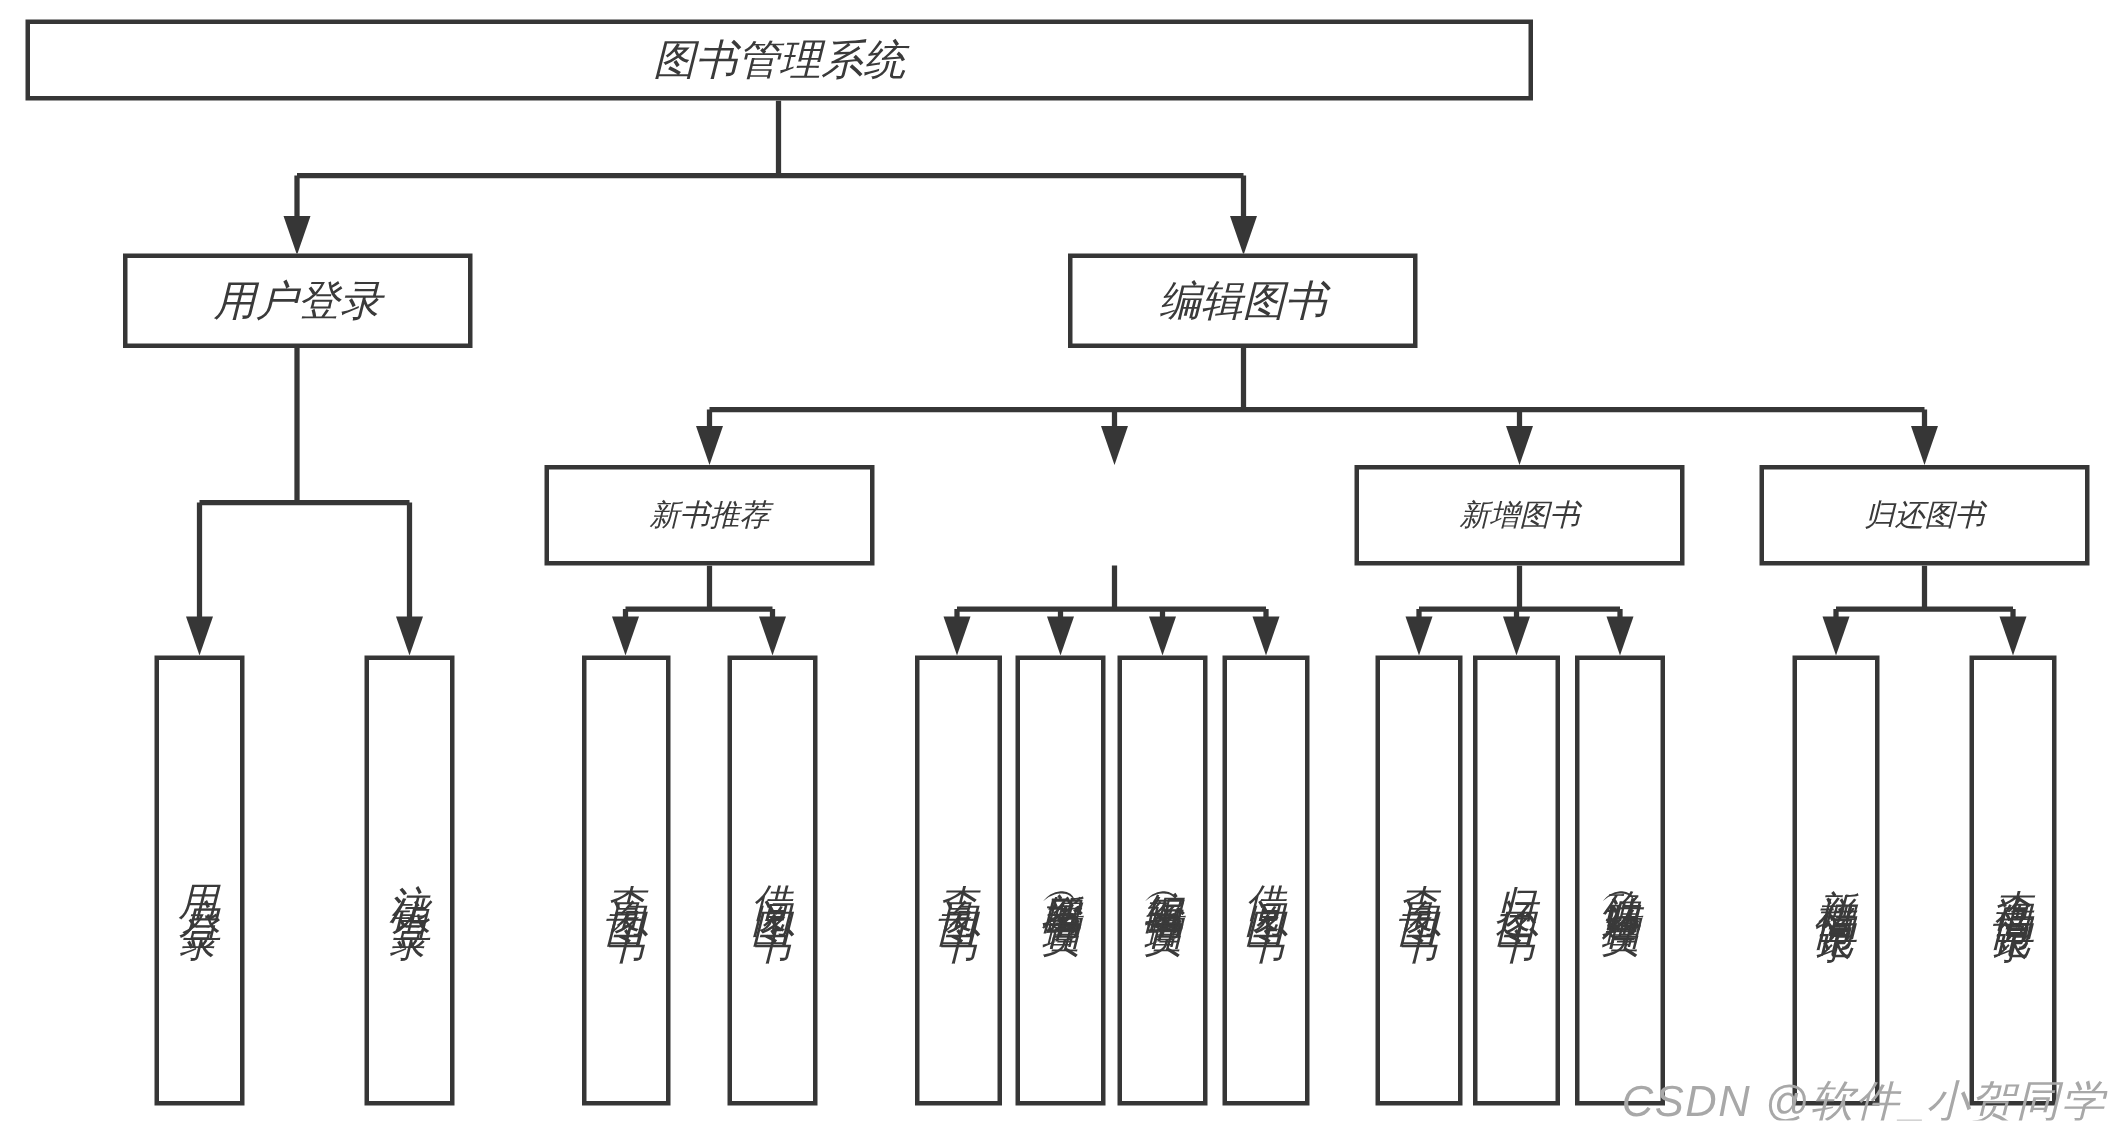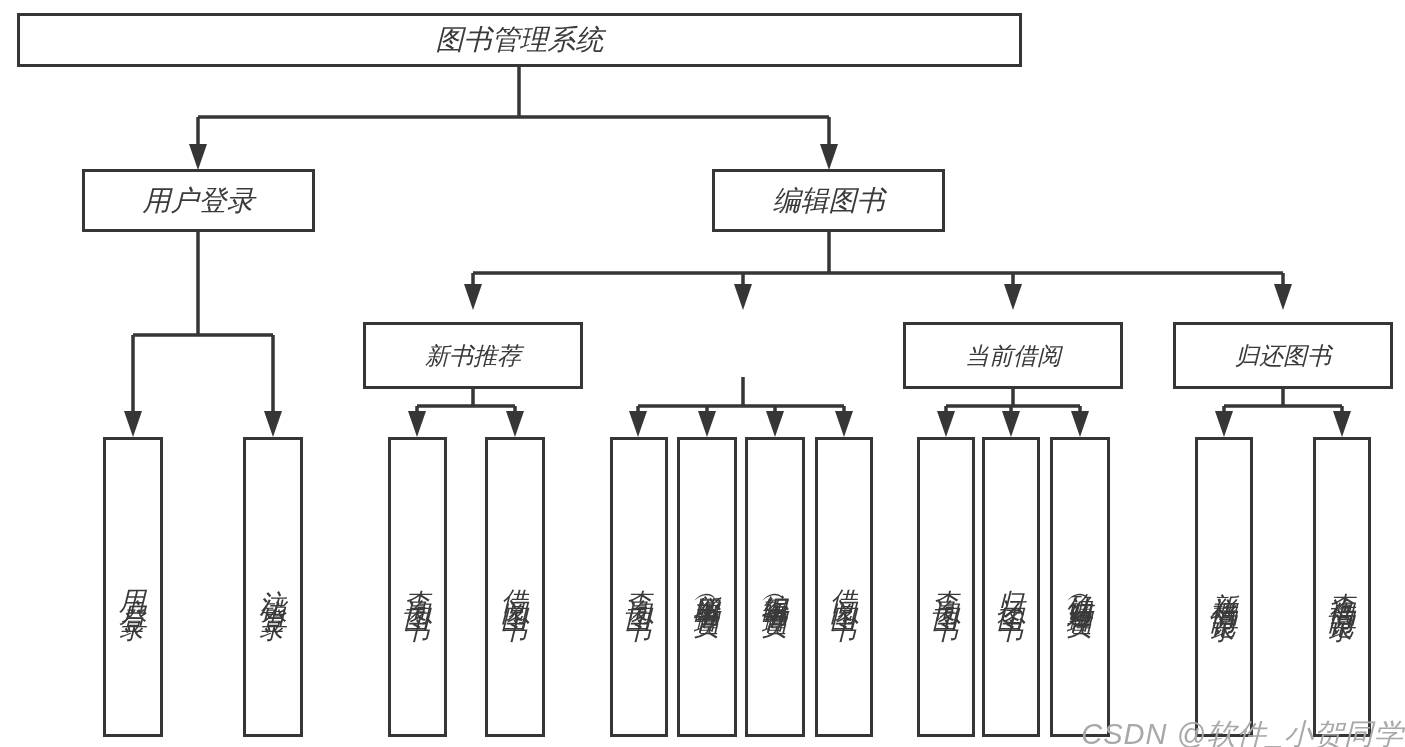--- a/index.html
+++ b/index.html
@@ -27,21 +27,21 @@
     background: #fff;
     border: 3px solid var(--line);
     display: flex;
     align-items: center;
     justify-content: center;
     color: var(--text);
     z-index: 2;
   }
   .root  { left: 17px;  top: 13px;  width: 1005px; height: 54px; font-size: 28px; }
   .lvl2  { top: 169px; height: 63px; width: 233px; font-size: 28px; }
-  .lvl3  { top: 322px; height: 67px; width: 220px; font-size: 24px; }
+  .lvl3  { top: 310px; height: 67px; width: 220px; font-size: 20px; }
   .leaf  { top: 437px; height: 300px; width: 60px; font-size: 26px; }
   .vtext {
     writing-mode: vertical-rl;
     text-orientation: mixed;
     letter-spacing: 9px;
     white-space: nowrap;
   }
   .vtext.mid  { letter-spacing: 5px; }
   .vtext.long { letter-spacing: 3px; font-size: 25px; }
 
@@ -119,21 +119,21 @@
     <span>用户登录</span>
   </div>
   <div class="node lvl2" style="left:712px">
     <span>编辑图书</span>
   </div>
 
   <div class="node lvl3" style="left:363px">
     <span>新书推荐</span>
   </div>
   <div class="node lvl3" style="left:903px">
-    <span>当前借阅</span>
+    <span>新增图书</span>
   </div>
   <div class="node lvl3" style="left:1173px">
     <span>归还图书</span>
   </div>
 
   <div class="node leaf" style="left:103px">
     <span class="vtext">用户登录</span>
   </div>
   <div class="node leaf" style="left:243px">
     <span class="vtext">注销登录</span>

